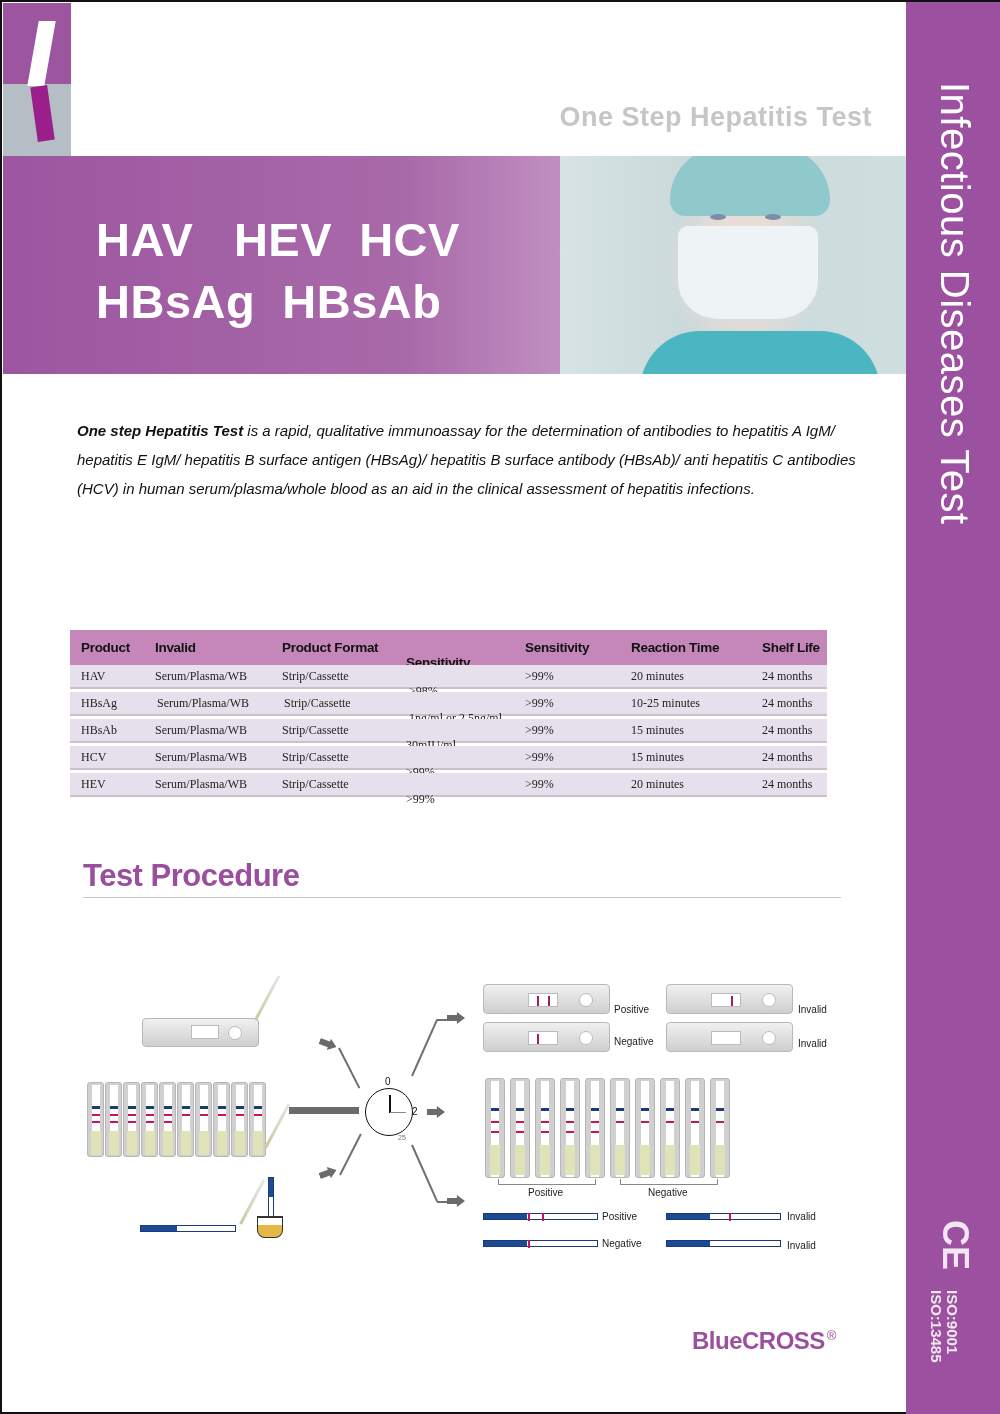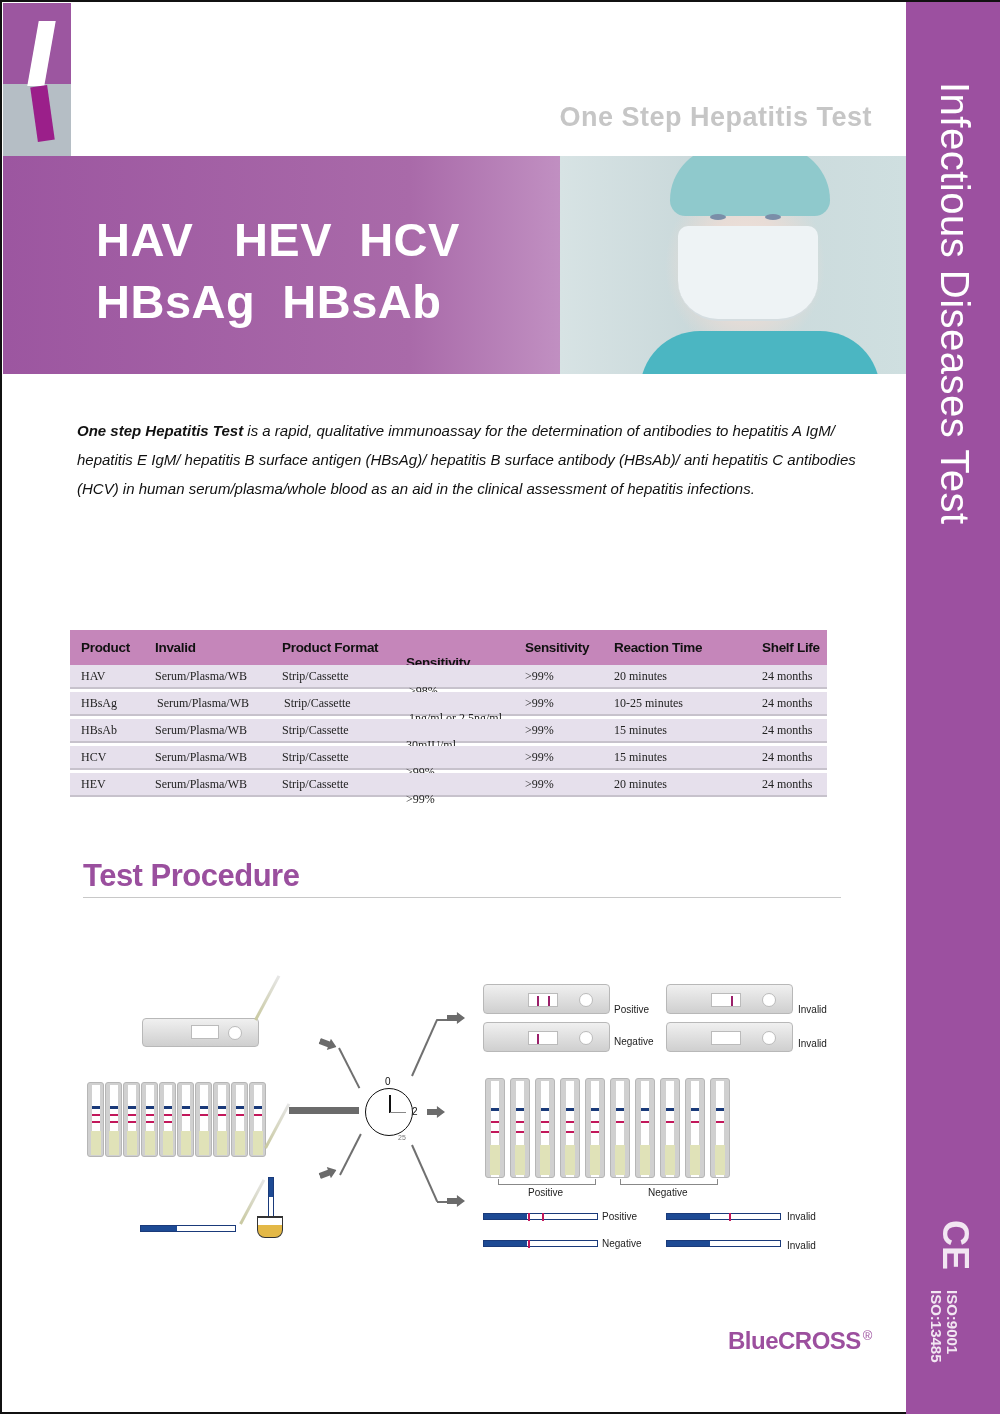--- a/index.html
+++ b/index.html
@@ -47,21 +47,21 @@
   .proc-rule { position: absolute; left: 81px; top: 895px; width: 758px; height: 1px; background: #c8c8c8; }
 
   
   .spec-table { position: absolute; left: 68px; top: 628px; width: 757px; }
   .spec-head { height: 35px; background: #c586ba; display: flex; align-items: center; font-size: 13.5px; font-weight: bold; color: #111; letter-spacing: -0.3px; }
   .spec-row { height: 24px; margin-top: 3px; background: #e6e0ec; border-bottom: 2px solid #c7c2cc; display: flex; align-items: center; font-family: "Liberation Serif", serif; font-size: 12px; color: #222; }
   .spec-row.first { margin-top: 0; }
   .c { position: absolute; white-space: nowrap; }
   .spec-head, .spec-row { position: relative; }
   .c0 { left: 11px; } .c1 { left: 85px; } .c2 { left: 212px; } .c3 { left: 336px; margin-top: 30px; }
-  .c4 { left: 455px; } .c5 { left: 544px; text-align: center; } .c6 { left: 692px; }
+  .c4 { left: 455px; } .c5 { left: 561px; text-align: center; } .c6 { left: 692px; }
   .cassette { position: absolute; width: 120px; height: 34px; border-radius: 4px; background: linear-gradient(180deg,#f0f0f0,#cfcfcf); border: 1px solid #b8b8b8; }
   .cassette .win { position: absolute; left: 46px; top: 10px; width: 28px; height: 14px; background: #fff; border: 1px solid #bbb; }
   .cassette .well { position: absolute; right: 16px; top: 10px; width: 14px; height: 14px; border-radius: 50%; background: #fff; border: 1px solid #bbb; }
   .line-m { position: absolute; top: 2px; width: 2px; height: 10px; background: #9b1f6a; }
   .res-label { position: absolute; font-size: 10px; color: #222; }
   .arrow { position: absolute; width: 18px; height: 12px; background: #6b6b6b; clip-path: polygon(0 25%, 55% 25%, 55% 0, 100% 50%, 55% 100%, 55% 75%, 0 75%); }
   .connector { position: absolute; background: #707070; height: 2px; transform-origin: 0 50%; }
   .tube-row { position: absolute; display: flex; gap: 1px; }
   .tube { width: 17px; height: 75px; border-radius: 3px; background: #d0d0d0; border: 1px solid #b6b6b6; position: relative; }
   .tube .strip { position: absolute; left: 4px; top: 2px; width: 8px; height: 68px; background: #fff; }
@@ -73,21 +73,21 @@
   .clock .hand1 { position: absolute; left: 23px; top: 6px; width: 1.5px; height: 18px; background: #111; }
   .clock .hand2 { position: absolute; left: 24px; top: 23px; width: 16px; height: 1px; background: #888; }
   .clock-num { position: absolute; font-size: 10px; color: #111; }
   .dip-strip { position: absolute; height: 7px; width: 115px; border: 1px solid #1a3a7a; background: linear-gradient(90deg,#1d4a94 0 38%, #fff 38% 100%); }
   .dip-strip .m { position: absolute; top: -1px; width: 2px; height: 8px; background: #c2185b; }
   .bracket { position: absolute; height: 6px; border: 1px solid #888; border-top: none; }
   .bracket-label { position: absolute; font-size: 10px; color: #222; }
   .cup { position: absolute; left: 255px; top: 1214px; width: 26px; height: 22px; border: 1px solid #333; border-top: 2px solid #333; border-radius: 0 0 8px 8px; background: linear-gradient(180deg,#fff 0 35%, #e3b847 35% 100%); }
   .pipette { position: absolute; width: 3px; background: linear-gradient(180deg,#e6e6e6,#c9c9a0); transform-origin: 50% 100%; }
 
-  .brand { position: absolute; left: 690px; top: 1325px; font-size: 24px; font-weight: bold; color: #9c4f9e; letter-spacing: -0.5px; margin-left: 36px; }
+  .brand { position: absolute; left: 690px; top: 1325px; font-size: 24px; font-weight: bold; color: #9c4f9e; letter-spacing: -0.5px; }
   .brand sup { font-size: 13px; font-weight: normal; margin-left: 2px; }
 </style>
 </head>
 <body>
 
 <div class="page">
 
   <div class="logo-block">
     <div class="logo-top"></div>
     <div class="logo-bot"></div>

